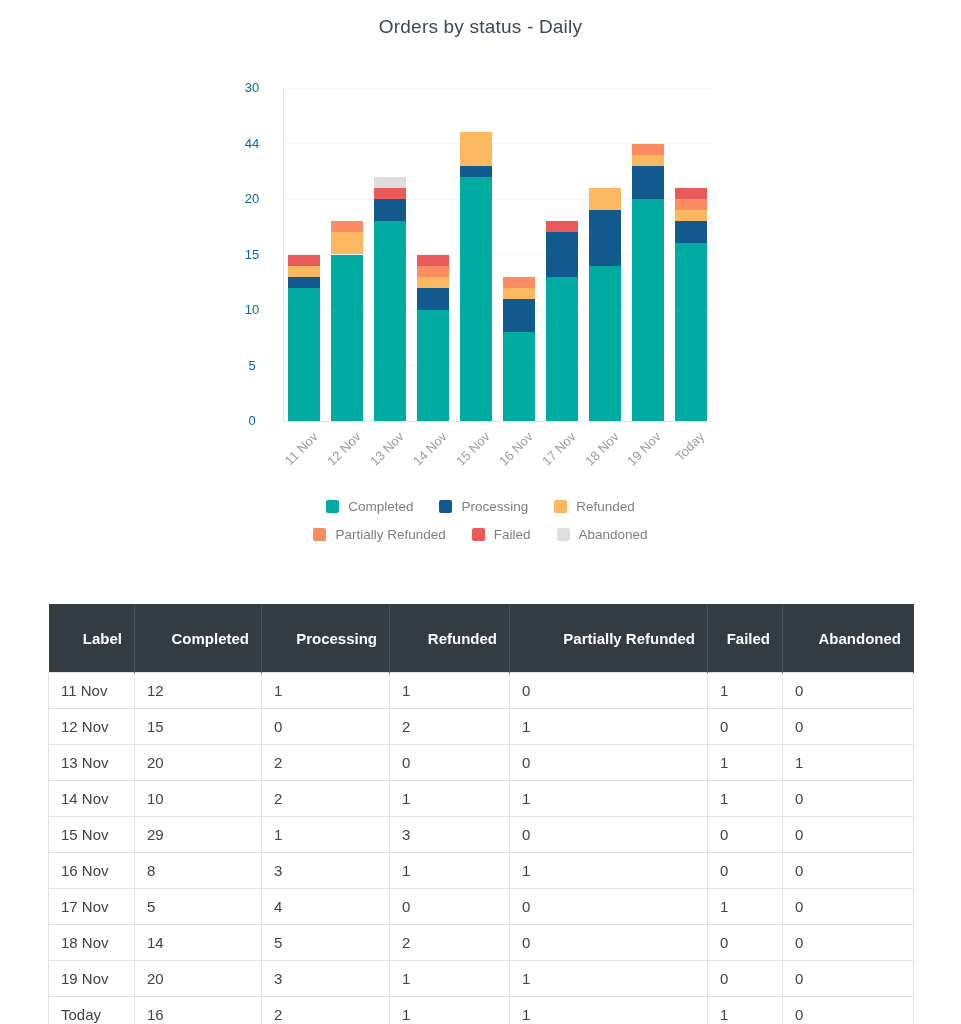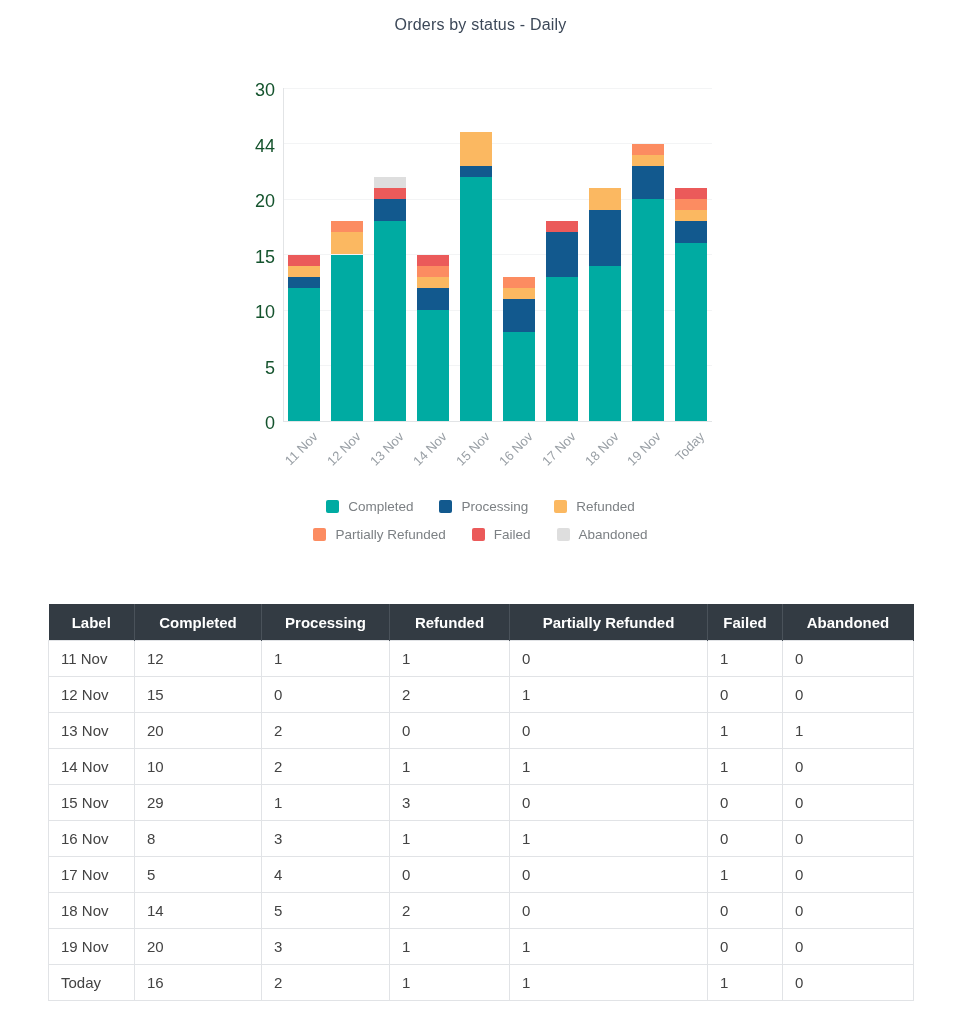--- a/index.html
+++ b/index.html
@@ -4,28 +4,28 @@
 <style>
   html,body{margin:0;padding:0;background:#ffffff;}
   body{
     width:961px;height:1024px;position:relative;overflow:hidden;
     font-family:"Liberation Sans", sans-serif;
     -webkit-font-smoothing:antialiased;
   }
   
   .chart-title{
     position:absolute;top:16px;left:0;width:961px;text-align:center;
-    font-size:16px;color:#3c4858;letter-spacing:.2px;
+    font-size:19px;color:#3c4858;letter-spacing:.2px;
   }
   #chart-layer{position:absolute;left:0;top:0;width:961px;height:560px;}
   .gridline{position:absolute;height:1px;}
   .axis-line{position:absolute;width:1px;}
   .ytick{
-    position:absolute;width:46px;text-align:right;
-    font-size:18px;color:#14532d;
+    position:absolute;width:46px;text-align:center;
+    font-size:13px;color:#0369a1;
   }
   .bar-seg{position:absolute;}
   .xtick{
     position:absolute;white-space:nowrap;font-size:13px;color:#9aa0a6;
     transform:rotate(-45deg);transform-origin:100% 0%;text-align:right;
   }
   
   .legend{
     position:absolute;top:499px;left:0;width:961px;
     display:flex;flex-direction:column;align-items:center;gap:13px;
@@ -34,22 +34,22 @@
   .legend-item{display:flex;align-items:center;gap:9px;cursor:default;}
   .legend-swatch{width:13px;height:13px;border-radius:2px;flex:none;}
   .legend-label{font-size:13.5px;color:#7c8084;}
   
   .orders-table{
     position:absolute;left:48px;top:604px;
     border-collapse:collapse;table-layout:fixed;
     font-size:15px;
   }
   .orders-table th{
-    background:#333b43;color:#ffffff;font-weight:bold;text-align:center;
-    padding:8px 12px;border-right:1px solid #4a525a;height:20px;
+    background:#333b43;color:#ffffff;font-weight:bold;text-align:right;
+    padding:24px 12px;border-right:1px solid #4a525a;height:20px;
     white-space:nowrap;overflow:hidden;
   }
   .orders-table th:last-child{border-right:1px solid #333b43;}
   .orders-table td{
     border:1px solid #e1e3e6;color:#434343;padding:8px 12px;height:19px;
     background:#ffffff;white-space:nowrap;
   }
   .orders-table td.num{}
   .orders-table td.lbl{text-align:left;}
 </style>

